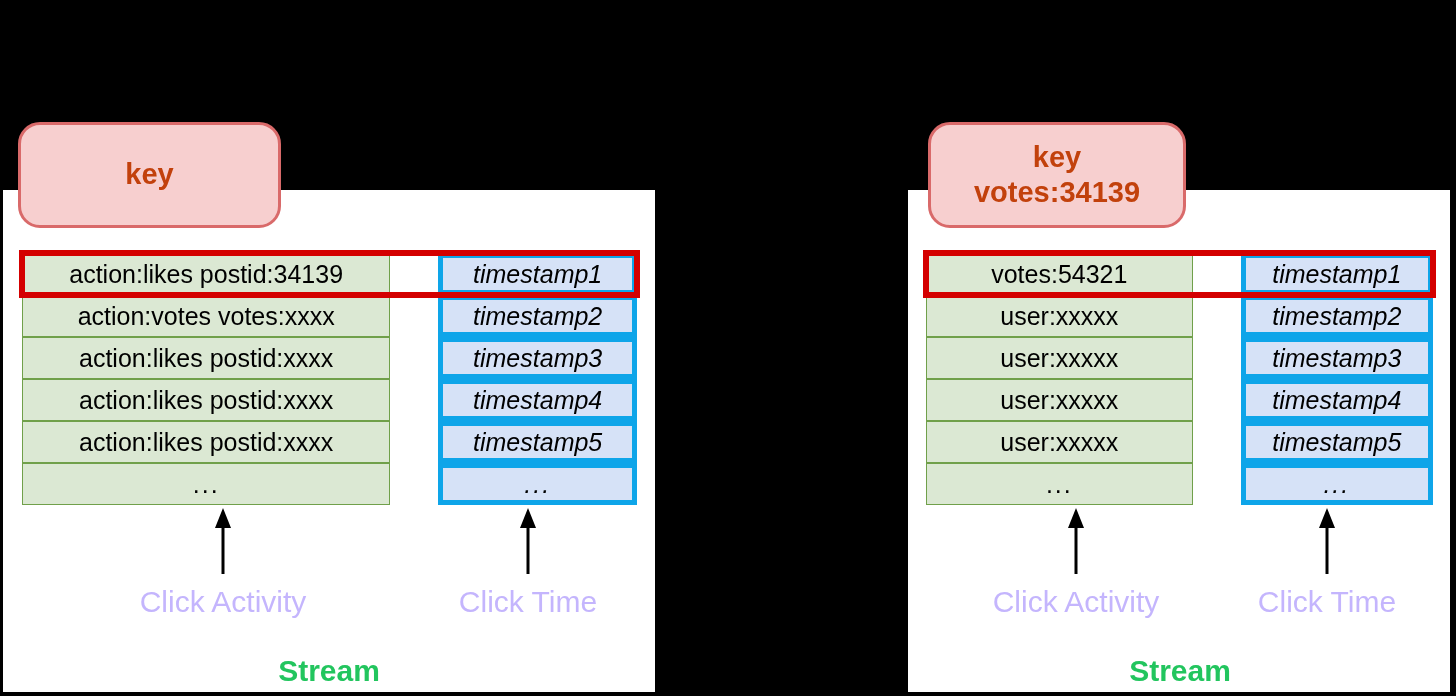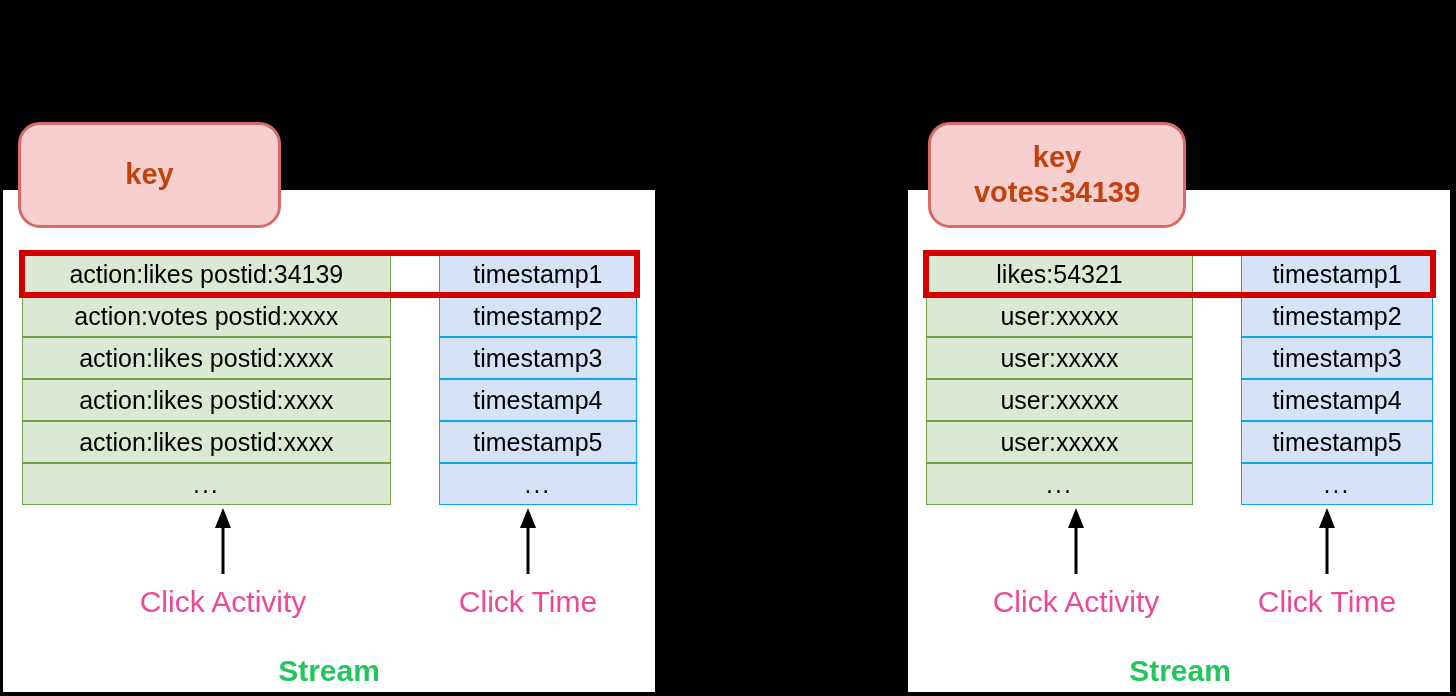--- a/index.html
+++ b/index.html
@@ -76,42 +76,43 @@
     color: #000000;
     white-space: nowrap;
     overflow: hidden;
   }
   .cell-activity {
     background: #dbe8d3;
     border: 1px solid #70a04a;
   }
   .cell-time {
     background: #d6e2f7;
-    border: 1px solid #0ea5e9;
+    border: 5px solid #0ea5e9;
+    font-style: italic;
   }
   #table-left  .cell-activity { width: 400px; }
   #table-left  .cell-time     { width: 215px; }
   #table-right .cell-activity { width: 295px; }
   #table-right .cell-time     { width: 212px; }
   .trow.ellipsis .cell { font-size: 25px; letter-spacing: 2px; }
 
   
   .arrow {
     position: absolute;
     width: 22px;
     height: 66px;
     z-index: 2;
   }
   .arrow svg { display: block; }
 
   
   .caption {
     position: absolute;
     font-size: 30px;
-    color: #ec4899;
+    color: #c4b5fd;
     text-align: left;
     white-space: nowrap;
     transform: translateX(-50%);
   }
   .stream-label {
     position: absolute;
     font-size: 30px;
     font-weight: bold;
     color: #22c55e;
     text-align: center;
@@ -129,21 +130,21 @@
   <div class="key-badge" id="key-badge-left">
     <span>key</span>
   </div>
 
   <div class="stream-table" id="table-left">
     <div class="trow highlight">
       <div class="cell cell-activity">action:likes postid:34139</div>
       <div class="cell cell-time">timestamp1</div>
     </div>
     <div class="trow">
-      <div class="cell cell-activity">action:votes postid:xxxx</div>
+      <div class="cell cell-activity">action:votes votes:xxxx</div>
       <div class="cell cell-time">timestamp2</div>
     </div>
     <div class="trow">
       <div class="cell cell-activity">action:likes postid:xxxx</div>
       <div class="cell cell-time">timestamp3</div>
     </div>
     <div class="trow">
       <div class="cell cell-activity">action:likes postid:xxxx</div>
       <div class="cell cell-time">timestamp4</div>
     </div>
@@ -176,21 +177,21 @@
 
   <div class="panel" id="panel-right"></div>
 
   <div class="key-badge" id="key-badge-right">
     <span>key</span>
     <span>votes:34139</span>
   </div>
 
   <div class="stream-table" id="table-right">
     <div class="trow highlight">
-      <div class="cell cell-activity">likes:54321</div>
+      <div class="cell cell-activity">votes:54321</div>
       <div class="cell cell-time">timestamp1</div>
     </div>
     <div class="trow">
       <div class="cell cell-activity">user:xxxxx</div>
       <div class="cell cell-time">timestamp2</div>
     </div>
     <div class="trow">
       <div class="cell cell-activity">user:xxxxx</div>
       <div class="cell cell-time">timestamp3</div>
     </div>

